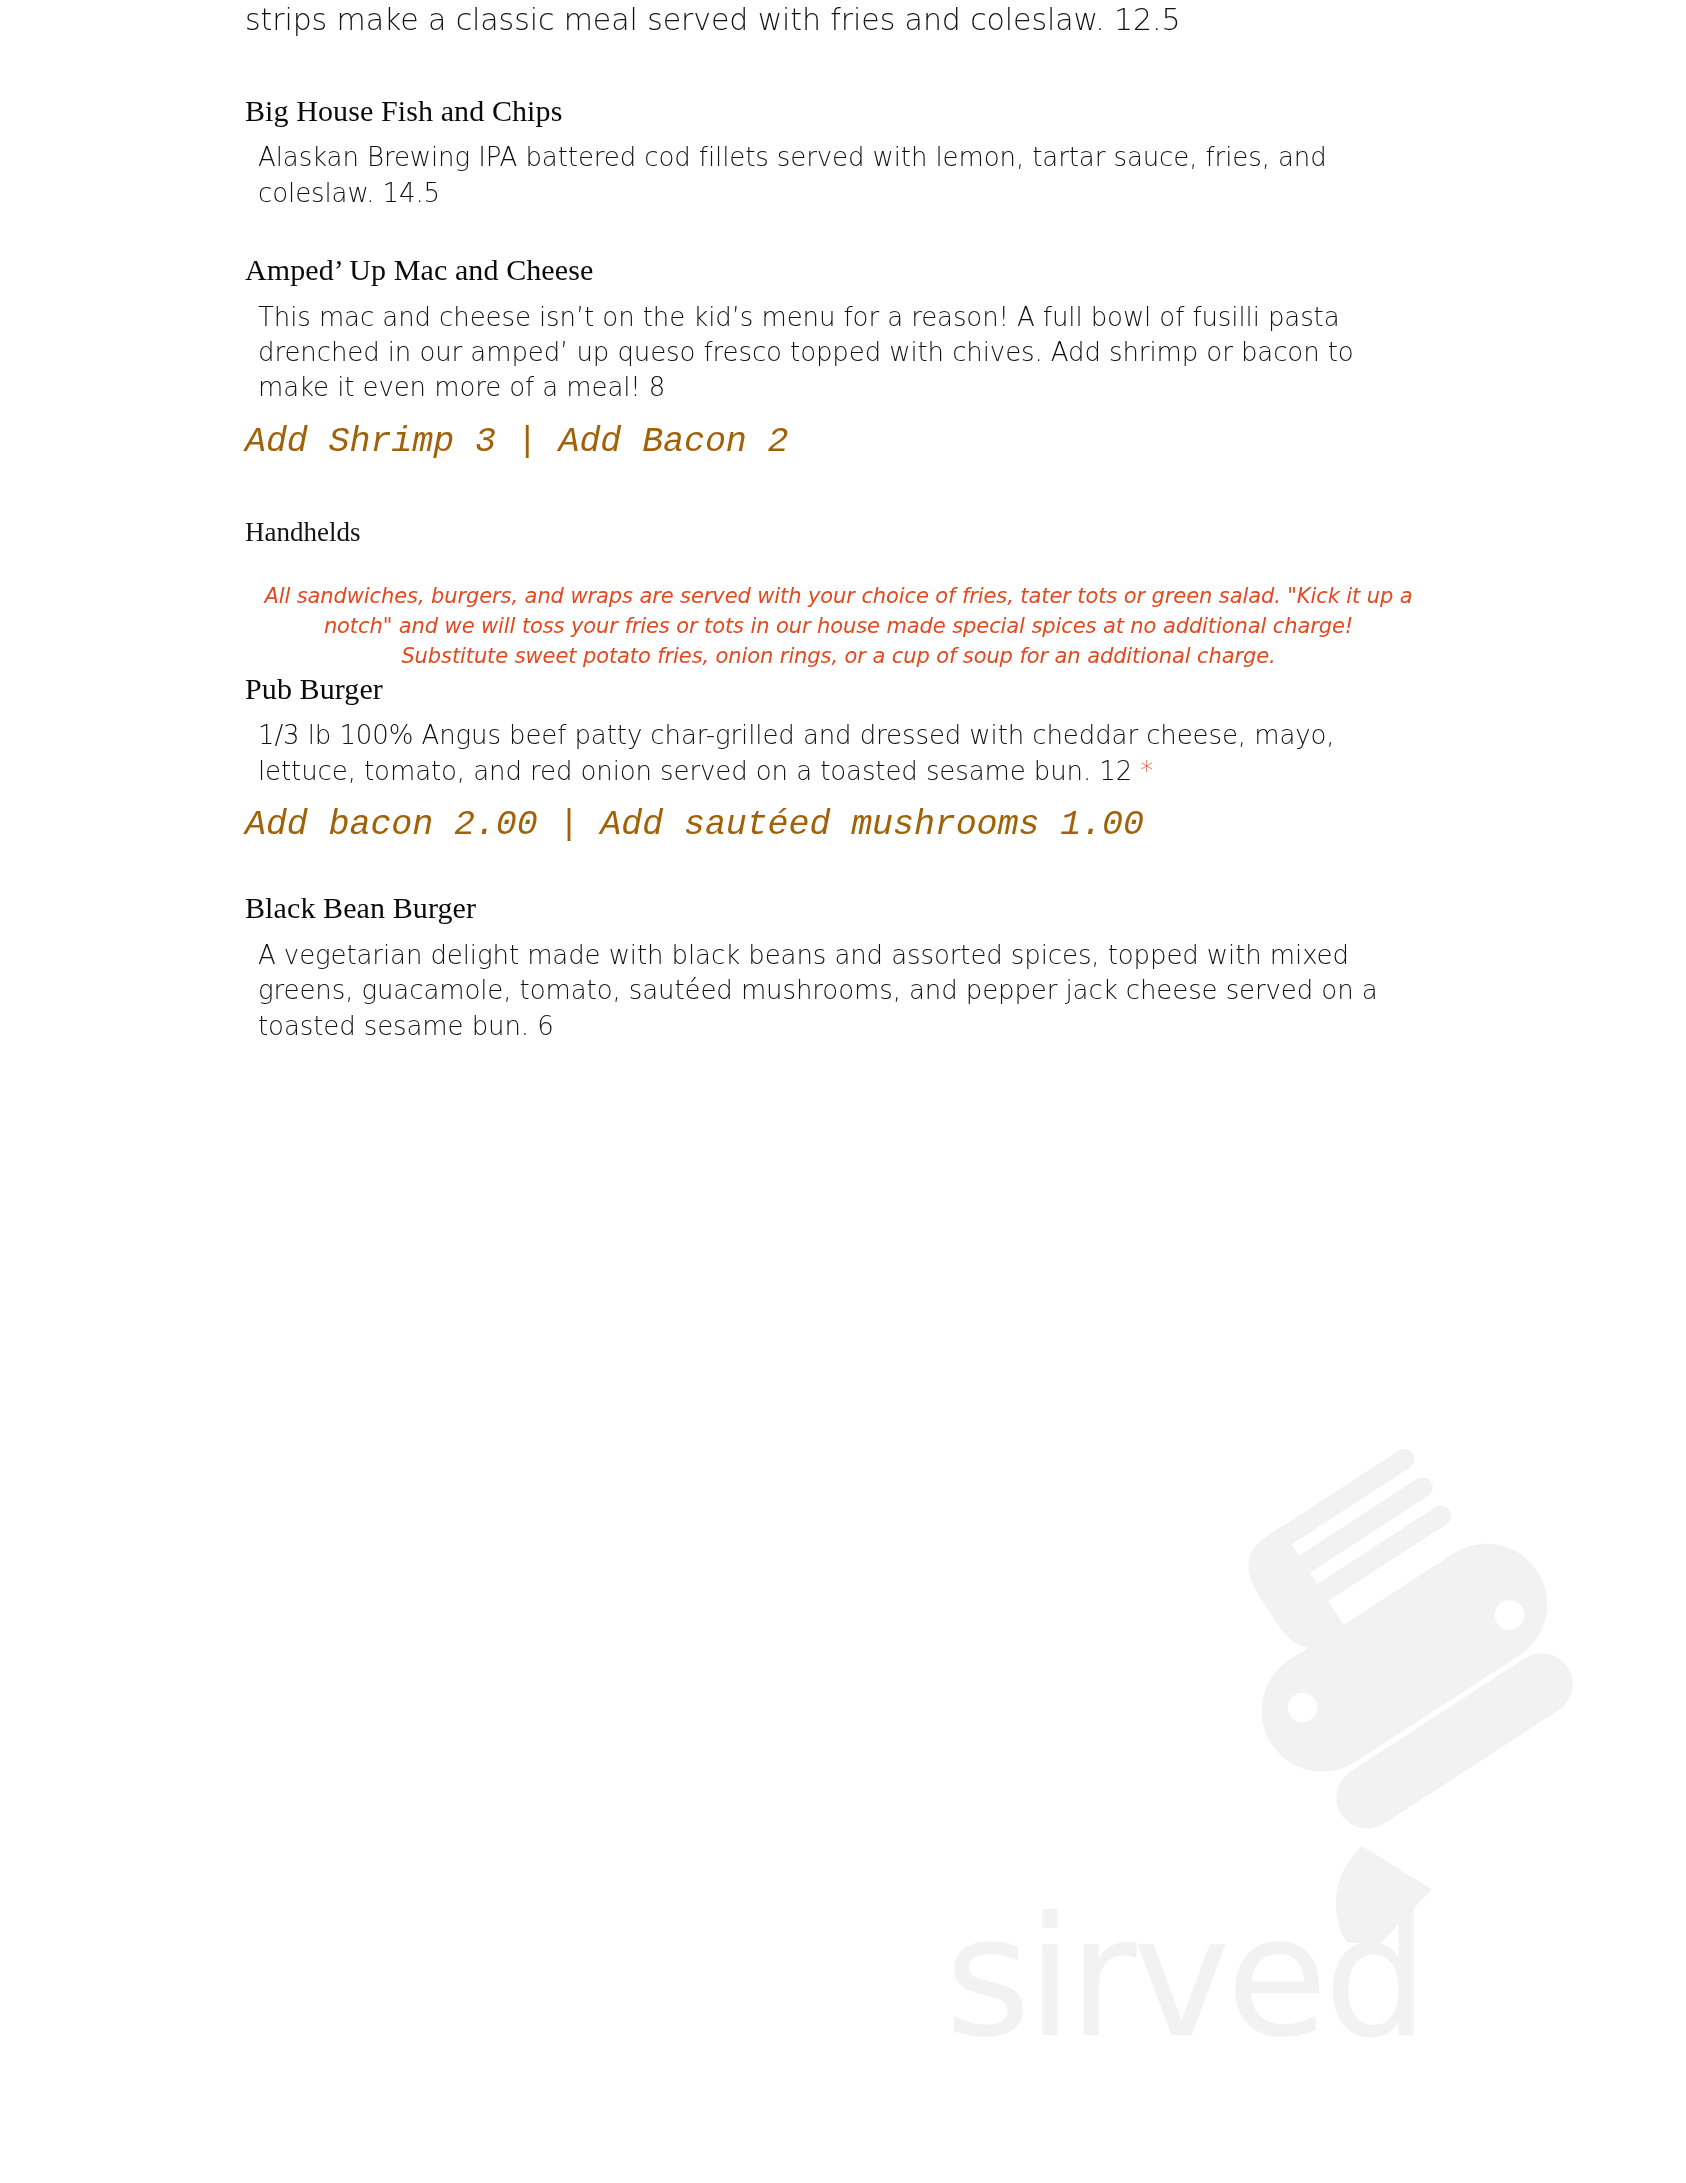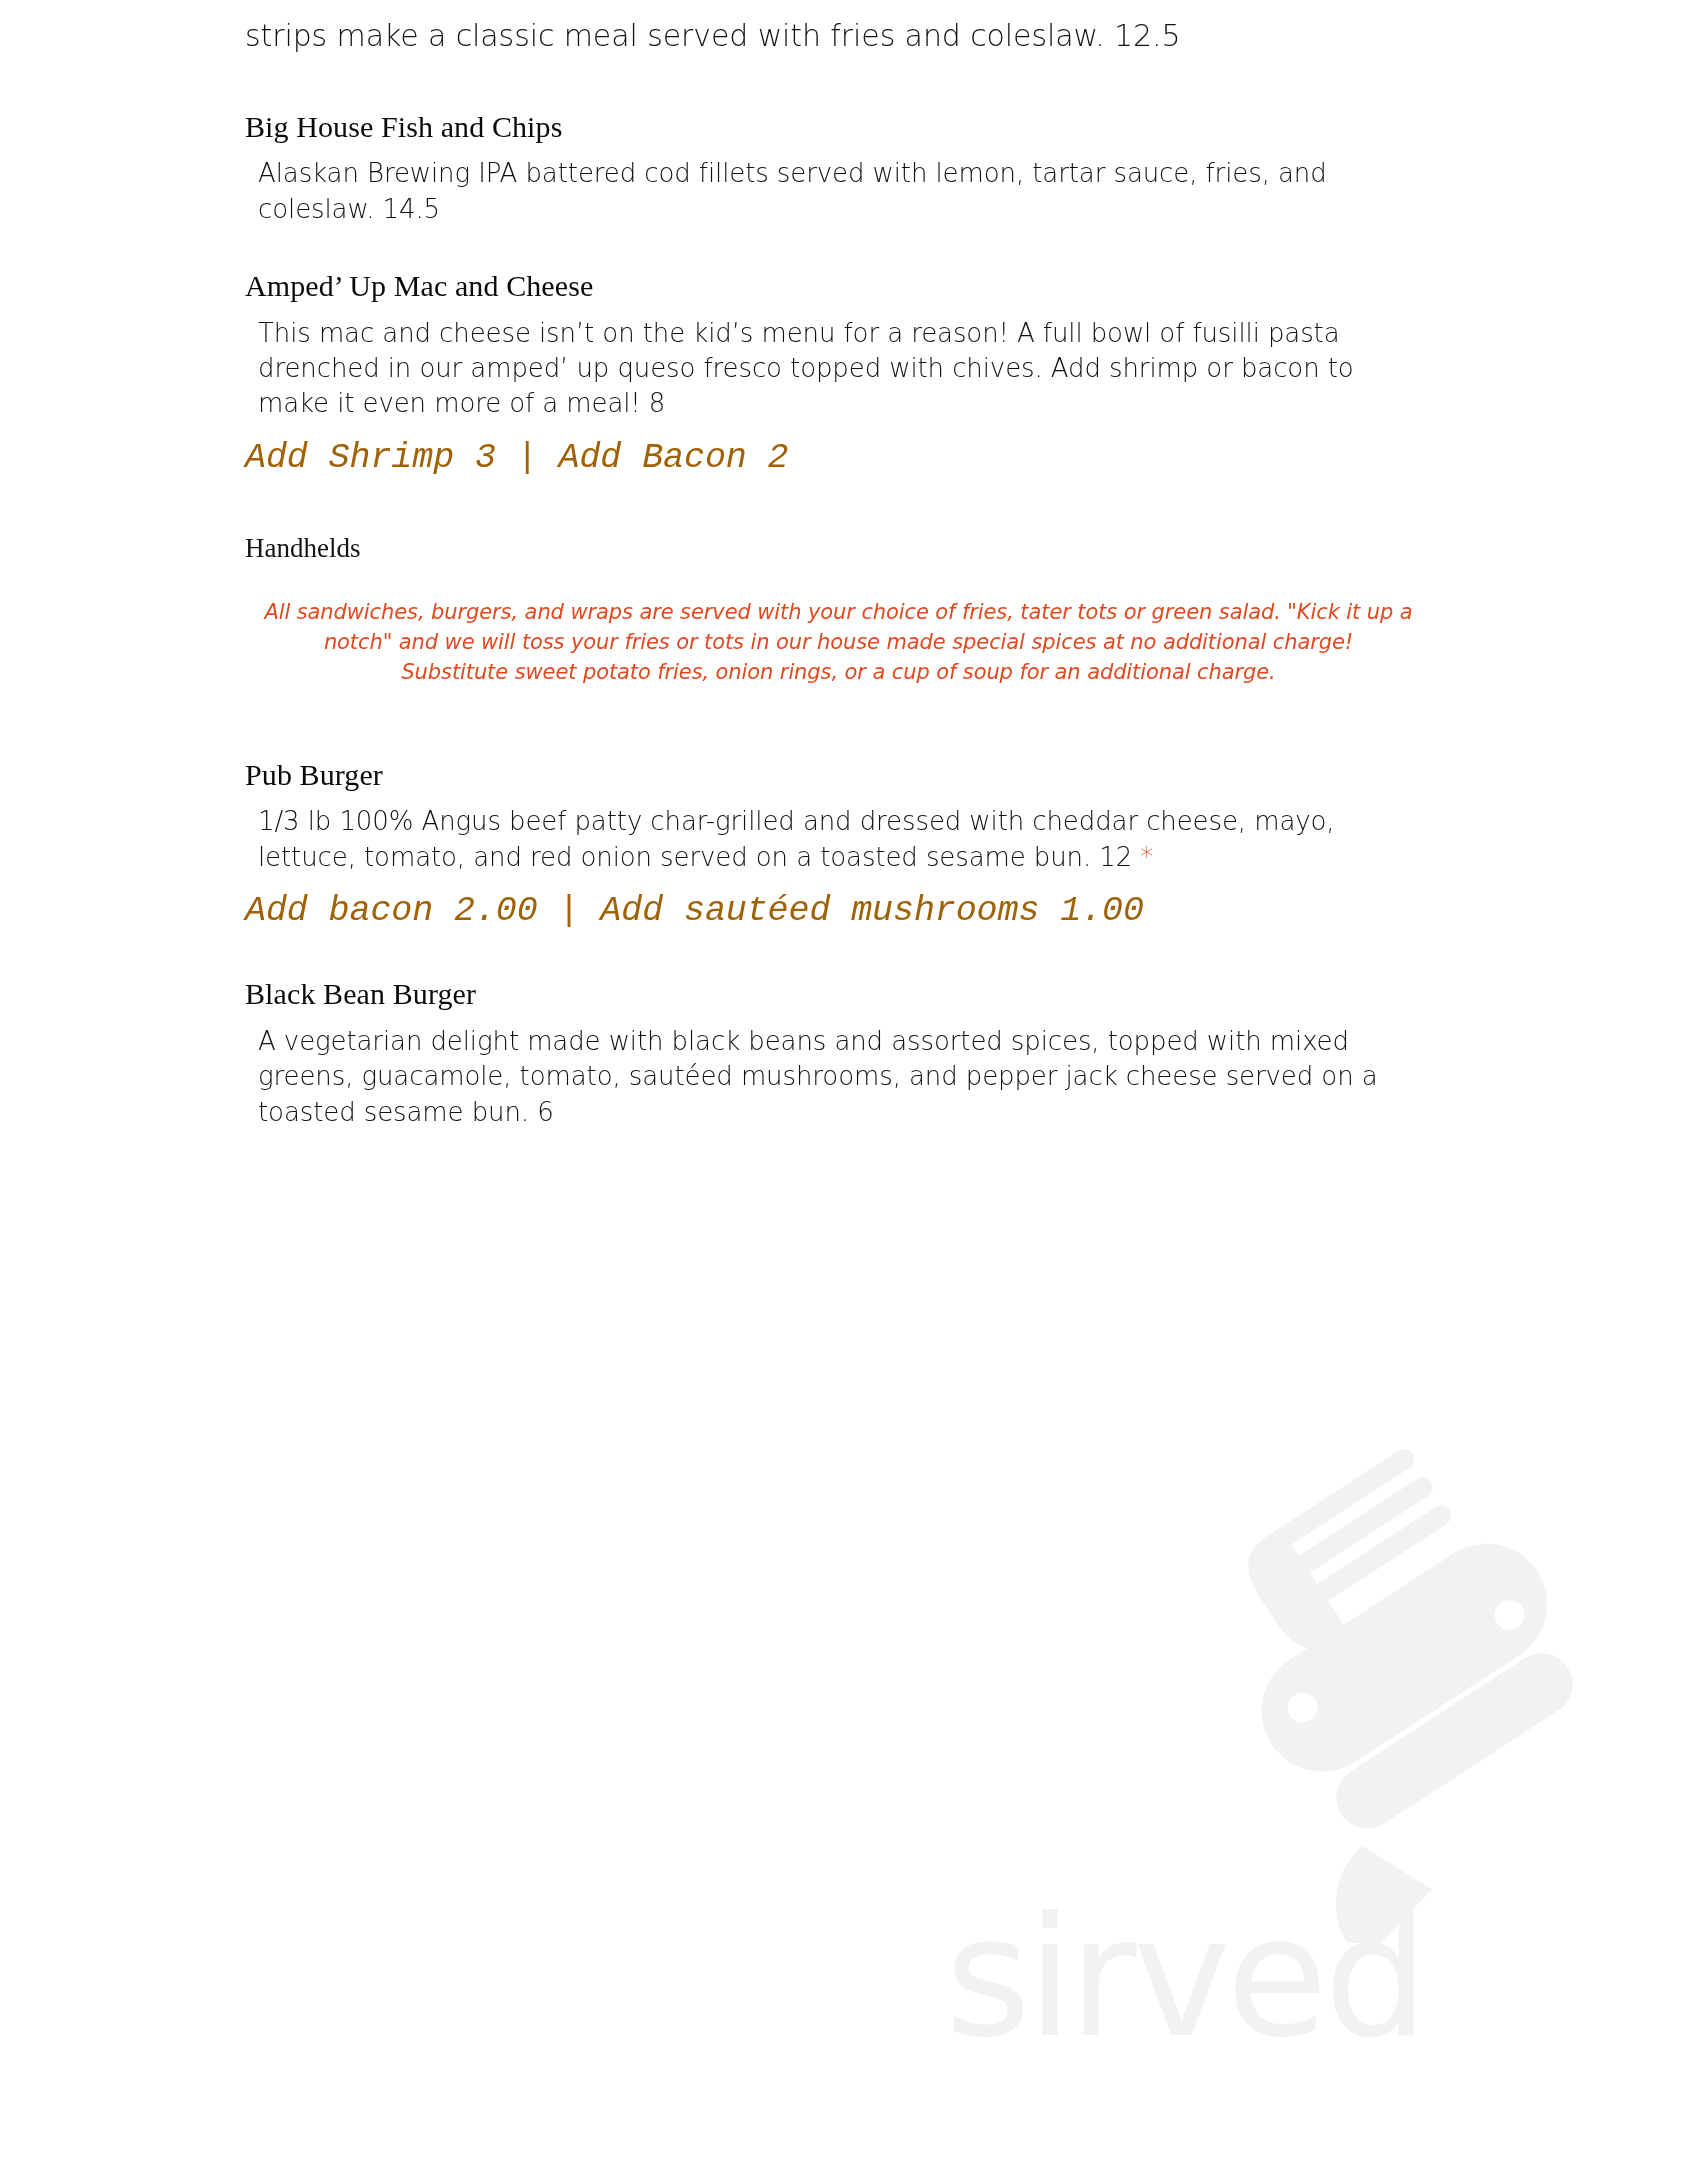--- a/index.html
+++ b/index.html
@@ -46,21 +46,21 @@
     letter-spacing: -4px;
     color: #f2f2f2;
     line-height: 1;
     white-space: nowrap;
   }
 
   
   #content {
     position: absolute;
     left: 245px;
-    top: 16px;
+    top: 0;
     width: 1187px;
     z-index: 1;
   }
 
   .menu-item {
     margin: 0 0 42px 0;
   }
 
   .item-heading {
     font-family: "Liberation Serif", "DejaVu Serif", serif;
@@ -122,21 +122,20 @@
     text-align: center;
     margin: 34px 0 0 0;
     letter-spacing: -0.1px;
   }
 
   .section-note.second {
     margin-top: 0;
   }
 
   .section-block {
-    margin-bottom: 70px;
   }
 
   .star-accent {
     color: #e2491f;
   }
 
   .star-plain {
     color: #121212;
   }
 </style>

